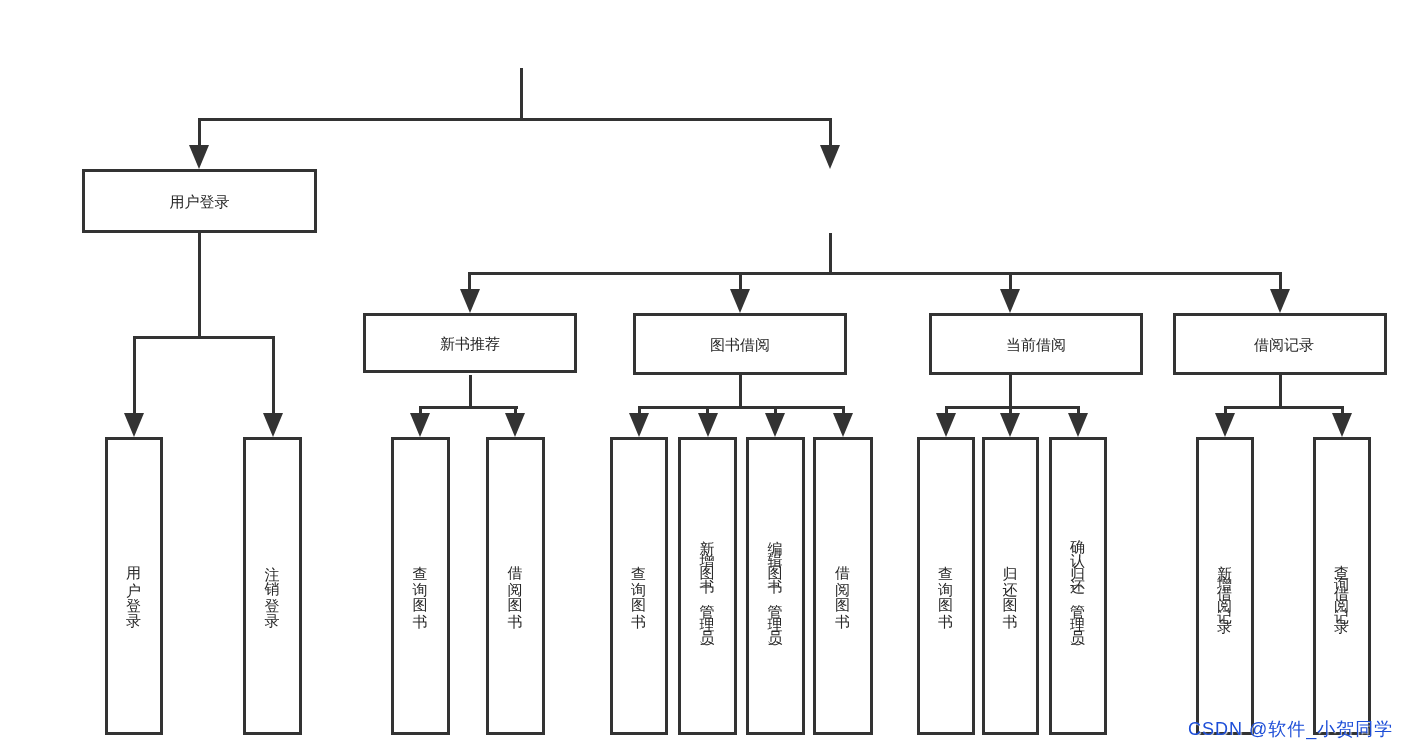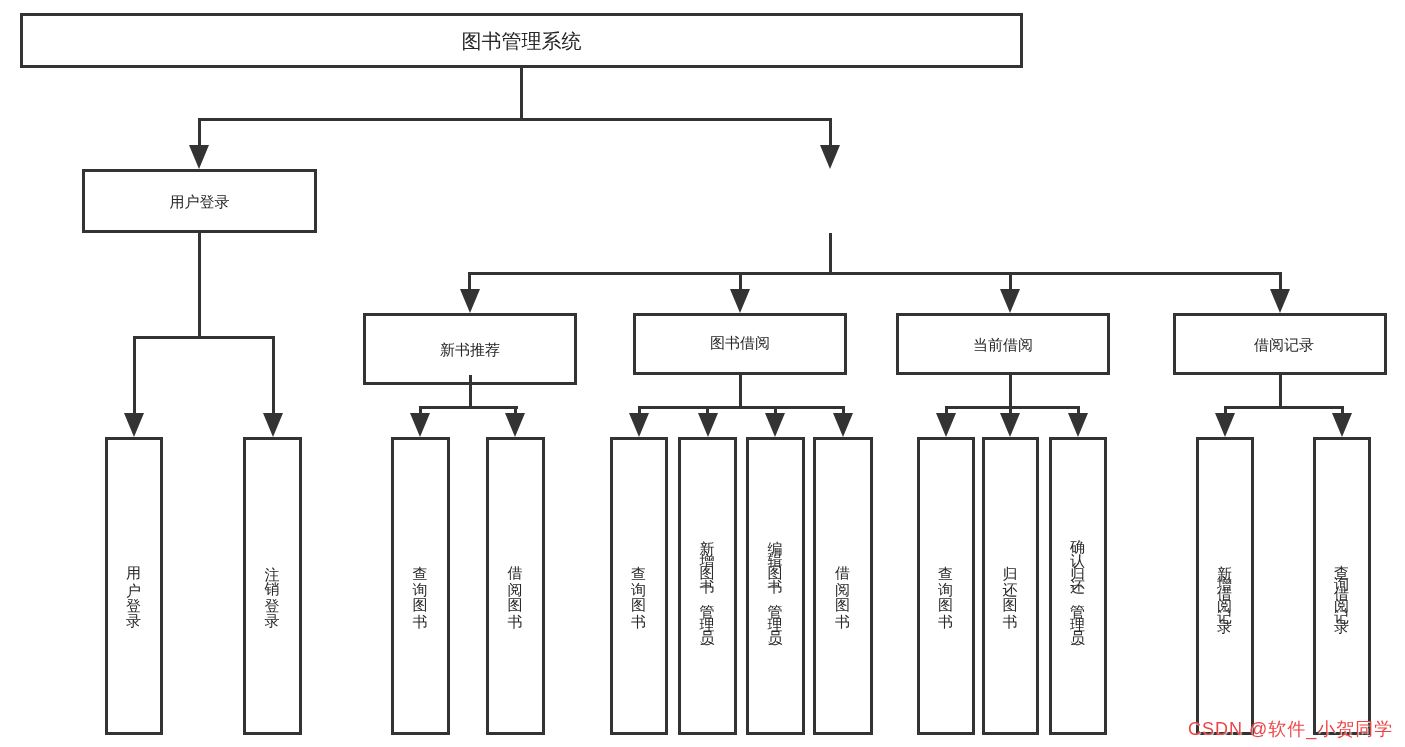--- a/index.html
+++ b/index.html
@@ -47,34 +47,31 @@
     height: 0;
     border-left: 10px solid transparent;
     border-right: 10px solid transparent;
     border-top: 24px solid #333333;
   }
   .watermark {
     position: absolute;
     left: 1188px;
     top: 717px;
     font-size: 18px;
-    color: #ef4444;
+    color: #1d4ed8;
     letter-spacing: 1px;
     text-shadow: 1px 1px 1px rgba(255,255,255,0.85);
     white-space: nowrap;
   }
 </style>
 </head>
 <body>
 
 <div id="canvas">
 
-  <div class="box root" style="left:20px; top:13px; width:1003px; height:55px;">
-    <span>图书管理系统</span>
-  </div>
 
   <div class="line" style="left:520px; top:68px; width:3px; height:50px;"></div>
   <div class="line" style="left:198px; top:118px; width:634px; height:3px;"></div>
   <div class="line" style="left:198px; top:118px; width:3px; height:30px;"></div>
   <div class="arrow" style="left:189px; top:145px;"></div>
   <div class="line" style="left:829px; top:118px; width:3px; height:30px;"></div>
   <div class="arrow" style="left:820px; top:145px;"></div>
 
   <div class="box" style="left:82px; top:169px; width:235px; height:64px;">
     <span>用户登录</span>
@@ -91,27 +88,27 @@
   <div class="line" style="left:469px; top:272px; width:813px; height:3px;"></div>
   <div class="line" style="left:468px; top:272px; width:3px; height:20px;"></div>
   <div class="arrow" style="left:460px; top:289px;"></div>
   <div class="line" style="left:739px; top:272px; width:3px; height:20px;"></div>
   <div class="arrow" style="left:730px; top:289px;"></div>
   <div class="line" style="left:1009px; top:272px; width:3px; height:20px;"></div>
   <div class="arrow" style="left:1000px; top:289px;"></div>
   <div class="line" style="left:1279px; top:272px; width:3px; height:20px;"></div>
   <div class="arrow" style="left:1270px; top:289px;"></div>
 
-  <div class="box" style="left:363px; top:313px; width:214px; height:72px;">
+  <div class="box" style="left:363px; top:313px; width:214px; height:60px;">
     <span>新书推荐</span>
   </div>
-  <div class="box" style="left:633px; top:313px; width:214px; height:62px;font-family:Liberation Mono, monospace;">
+  <div class="box" style="left:633px; top:313px; width:214px; height:62px;">
     <span>图书借阅</span>
   </div>
-  <div class="box" style="left:896px; top:313px; width:214px; height:62px;">
+  <div class="box" style="left:929px; top:313px; width:214px; height:62px;">
     <span>当前借阅</span>
   </div>
   <div class="box" style="left:1173px; top:313px; width:214px; height:62px;padding-left:8px;">
     <span>借阅记录</span>
   </div>
 
   <div class="line" style="left:469px; top:375px; width:3px; height:31px;"></div>
   <div class="line" style="left:419px; top:406px; width:99px; height:3px;"></div>
   <div class="line" style="left:419px; top:406px; width:3px; height:10px;"></div>
   <div class="arrow" style="left:410px; top:413px;"></div>

